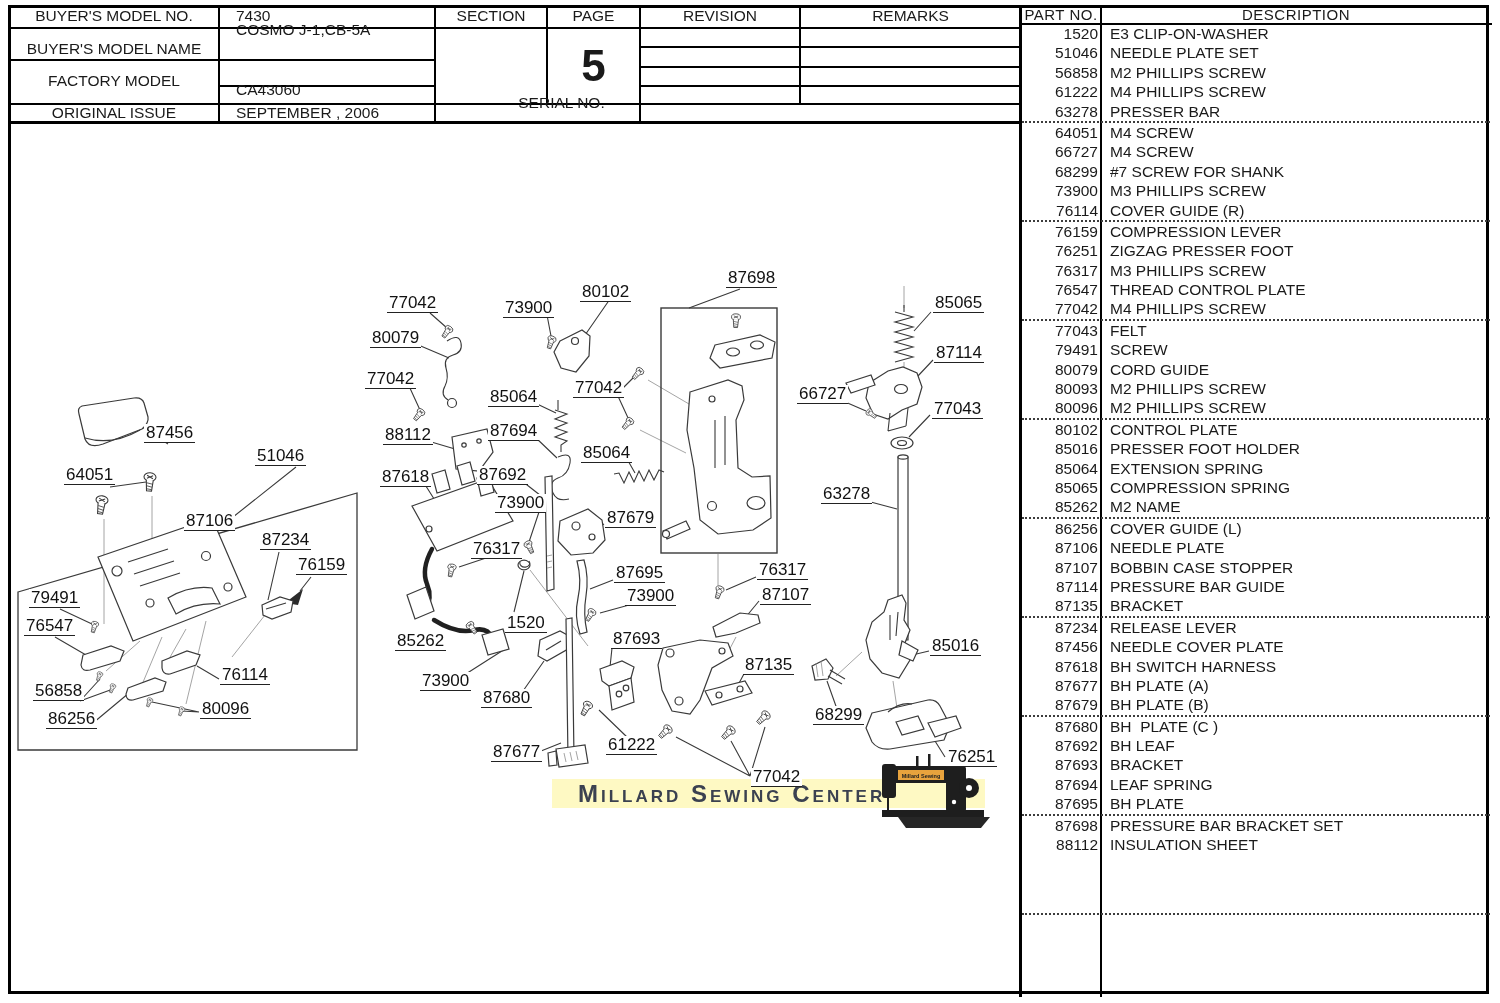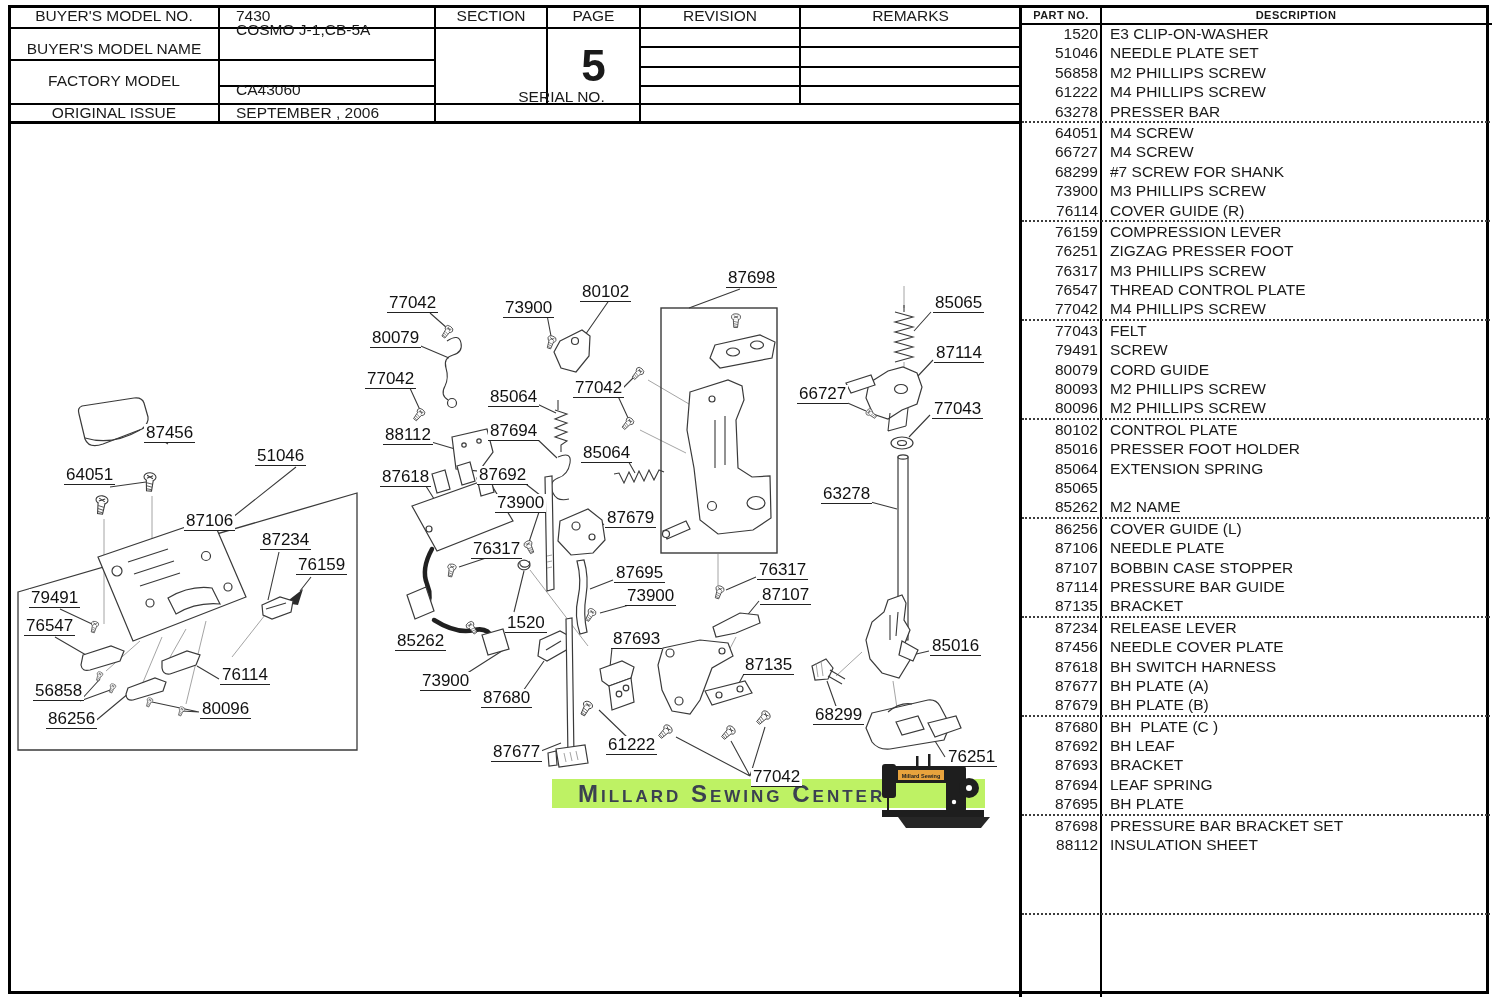--- a/index.html
+++ b/index.html
@@ -17,43 +17,43 @@
   .page-num{position:absolute;font-size:44px;font-weight:bold;display:flex;
             align-items:center;justify-content:center;}
   
   #parts-rows{position:absolute;left:1022px;top:24px;width:468px;}
   .pgroup{border-bottom:2px dotted #3c3c3c;}
   .pgroup.last{border-bottom:none;}
   .prow{display:flex;height:19.4px;line-height:19.4px;font-size:15.5px;}
   .pno{width:76px;text-align:right;padding-right:5px;}
   .pdesc{flex:1;padding-left:7px;white-space:pre;}
   .pspacer{height:59px;border-bottom:2px dotted #3c3c3c;}
-  .ptab-header{position:absolute;font-size:11px;display:flex;align-items:center;
-               justify-content:center;letter-spacing:0.5px;font-weight:bold;}
+  .ptab-header{position:absolute;font-size:15px;display:flex;align-items:center;
+               justify-content:center;letter-spacing:0.5px;}
   
   #diagram-svg{position:absolute;left:0;top:0;z-index:2;pointer-events:none;}
   #label-layer{position:absolute;left:0;top:0;width:1500px;height:1003px;z-index:3;pointer-events:none;}
   .dlabel{position:absolute;font-size:17px;line-height:1.0;background:#fff;
           padding:0 2px 1px 2px;border-bottom:1.6px solid #222;color:#111;}
   
   #banner{position:absolute;left:552px;top:779px;width:433px;height:29px;z-index:1;}
   #banner-text{height:29px;line-height:29px;padding-left:26px;
                font-variant:small-caps;font-weight:bold;font-size:24px;
                letter-spacing:3px;white-space:nowrap;}
   .ln{stroke:#3a3a3a;stroke-width:1.1;fill:none;}
   .thin{stroke:#8d8d8d;stroke-width:0.8;fill:none;}
   .part{stroke:#3a3a3a;stroke-width:1.2;fill:#fff;}
   .wire{stroke:#202020;stroke-width:4.5;fill:none;stroke-linecap:round;}
 </style>
 </head>
 <body>
 
 <div id="page">
 
-  <div id="banner" style="background: #bef264;">
+  <div id="banner" style="background: #fef9c3;">
     <div id="banner-text" style="color: rgb(59, 65, 80);">Millard Sewing Center</div>
   </div>
 
   <svg id="diagram-svg" width="1500" height="1003" viewBox="0 0 1500 1003">
     <defs>
       <g id="scr">
         <ellipse cx="0" cy="0" rx="6" ry="4.2" fill="#fff" stroke="#3a3a3a" stroke-width="1.1"></ellipse>
         <path d="M-3 -1.5 L3 1.5 M-3 1.5 L3 -1.5" stroke="#3a3a3a" stroke-width="1" fill="none"></path>
         <path d="M-3.5 3 L-2.5 14 L2.5 14 L3.5 3" fill="#fff" stroke="#3a3a3a" stroke-width="1.1"></path>
         <path d="M-2.8 6 L2.8 7 M-2.6 9 L2.6 10 M-2.3 12 L2.3 12.5" stroke="#3a3a3a" stroke-width="0.8" fill="none"></path>
@@ -275,21 +275,21 @@
   <div class="cell val" style="left:220px;top:5px;width:214px;height:22px;">7430</div>
   <div class="cell center" style="left:10px;top:27px;width:208px;height:44px;">BUYER'S MODEL NAME</div>
   <div class="cell val" style="left:220px;top:14px;width:184px;height:32px;">COSMO J-1,CB-5A</div>
   <div class="cell center" style="left:10px;top:59px;width:208px;height:44px;">FACTORY MODEL</div>
   <div class="cell val" style="left:220px;top:77px;width:214px;height:26px;">CA43060</div>
   <div class="cell center" style="left:10px;top:103px;width:208px;height:19px;">ORIGINAL ISSUE</div>
   <div class="cell val" style="left:220px;top:103px;width:214px;height:19px;">SEPTEMBER , 2006</div>
   <div class="cell center" style="left:436px;top:5px;width:110px;height:22px;">SECTION</div>
   <div class="cell center" style="left:548px;top:5px;width:91px;height:22px;">PAGE</div>
   <div class="page-num" style="left:548px;top:29px;width:91px;height:74px;">5</div>
-  <div class="cell center" style="left:436px;top:87px;width:203px;height:19px;padding-left:48px;">SERIAL NO.</div>
+  <div class="cell center" style="left:436px;top:93px;width:203px;height:19px;padding-left:48px;">SERIAL NO.</div>
   <div class="cell center" style="left:641px;top:5px;width:158px;height:22px;">REVISION</div>
   <div class="cell center" style="left:801px;top:5px;width:219px;height:22px;">REMARKS</div>
 
   <div class="ptab-header" style="left:1022px;top:5px;width:78px;height:19px;">PART NO.</div>
   <div class="ptab-header" style="left:1102px;top:5px;width:388px;height:19px;">DESCRIPTION</div>
   <div id="parts-rows">
       <div class="pgroup">
         <div class="prow">
           <span class="pno">1520</span>
           <span class="pdesc">E3 CLIP-ON-WASHER</span>
@@ -385,20 +385,21 @@
         <div class="prow">
           <span class="pno">85016</span>
           <span class="pdesc">PRESSER FOOT HOLDER</span>
         </div>
         <div class="prow">
           <span class="pno">85064</span>
           <span class="pdesc">EXTENSION SPRING</span>
         </div>
         <div class="prow">
           <span class="pno">85065</span>
+          <span class="pdesc">COMPRESSION SPRING</span>
         </div>
         <div class="prow">
           <span class="pno">85262</span>
           <span class="pdesc">M2 NAME</span>
         </div>
       </div>
       <div class="pgroup">
         <div class="prow">
           <span class="pno">86256</span>
           <span class="pdesc">COVER GUIDE (L)</span>

